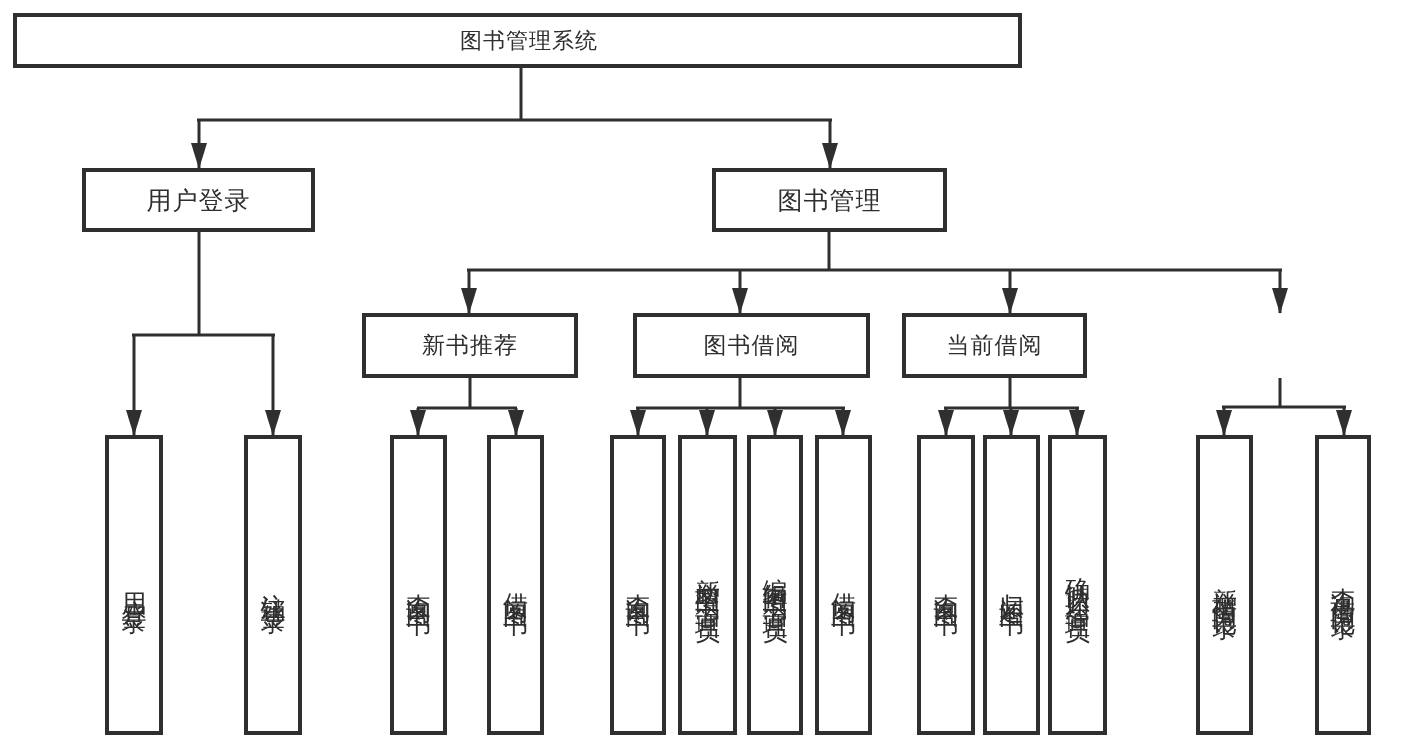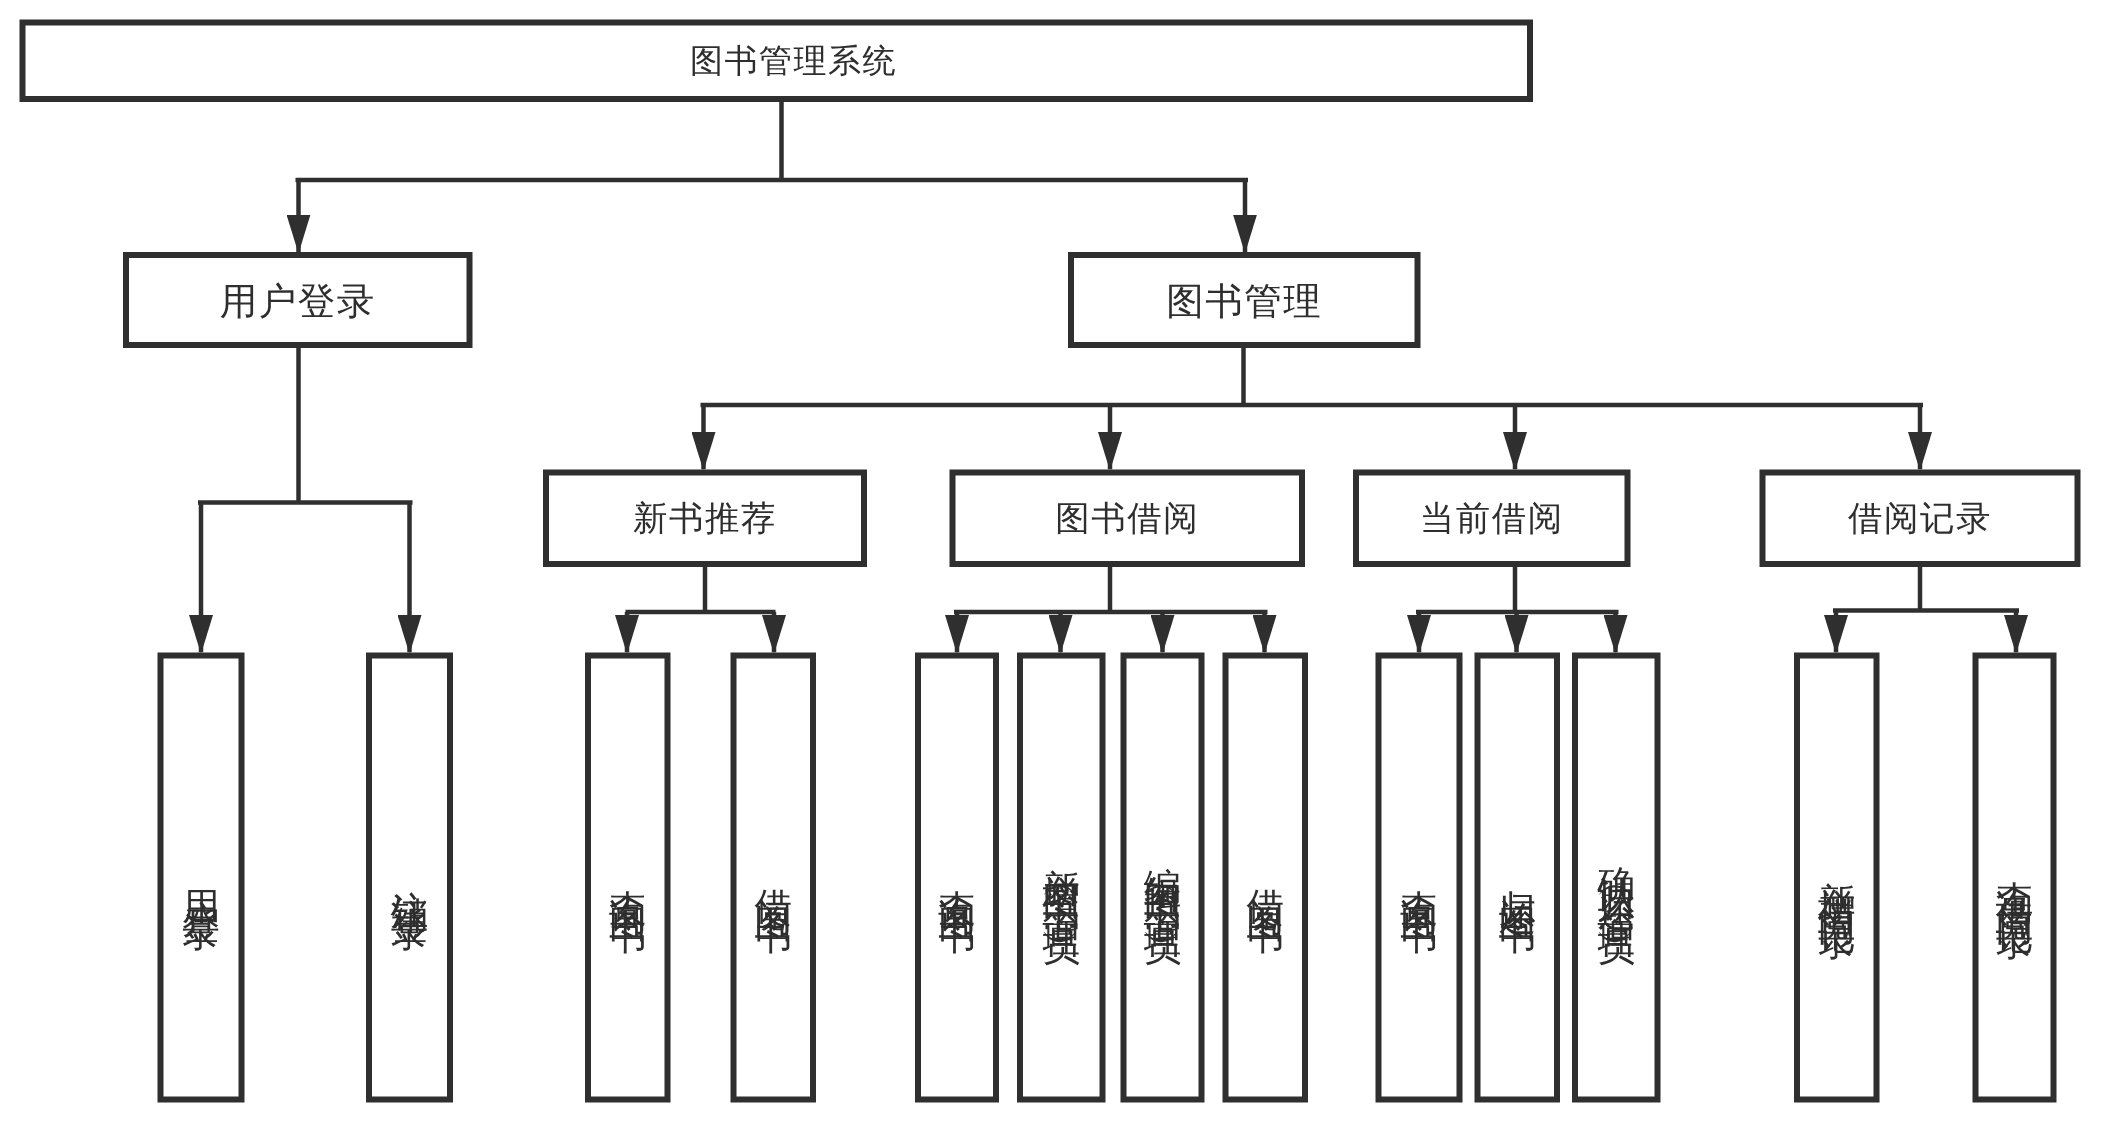--- a/index.html
+++ b/index.html
@@ -123,23 +123,20 @@
 
   <div class="node h lvl3" style="left:362px;top:313px;width:216px;height:65px">
     <span>新书推荐</span>
   </div>
   <div class="node h lvl3" style="left:633px;top:313px;width:237px;height:65px">
     <span>图书借阅</span>
   </div>
   <div class="node h lvl3" style="left:902px;top:313px;width:185px;height:65px">
     <span>当前借阅</span>
   </div>
-  <div class="node h lvl3" style="left:1173px;top:313px;width:214px;height:65px">
-    <span>借阅记录</span>
-  </div>
 
   <div class="node v leaf" style="left:105px;top:435px;width:58px;height:300px">
     <span>用户登录</span>
   </div>
   <div class="node v leaf" style="left:244px;top:435px;width:58px;height:300px">
     <span>注销登录</span>
   </div>
 
   <div class="node v leaf" style="left:390px;top:435px;width:57px;height:300px">
     <span>查询图书</span>

